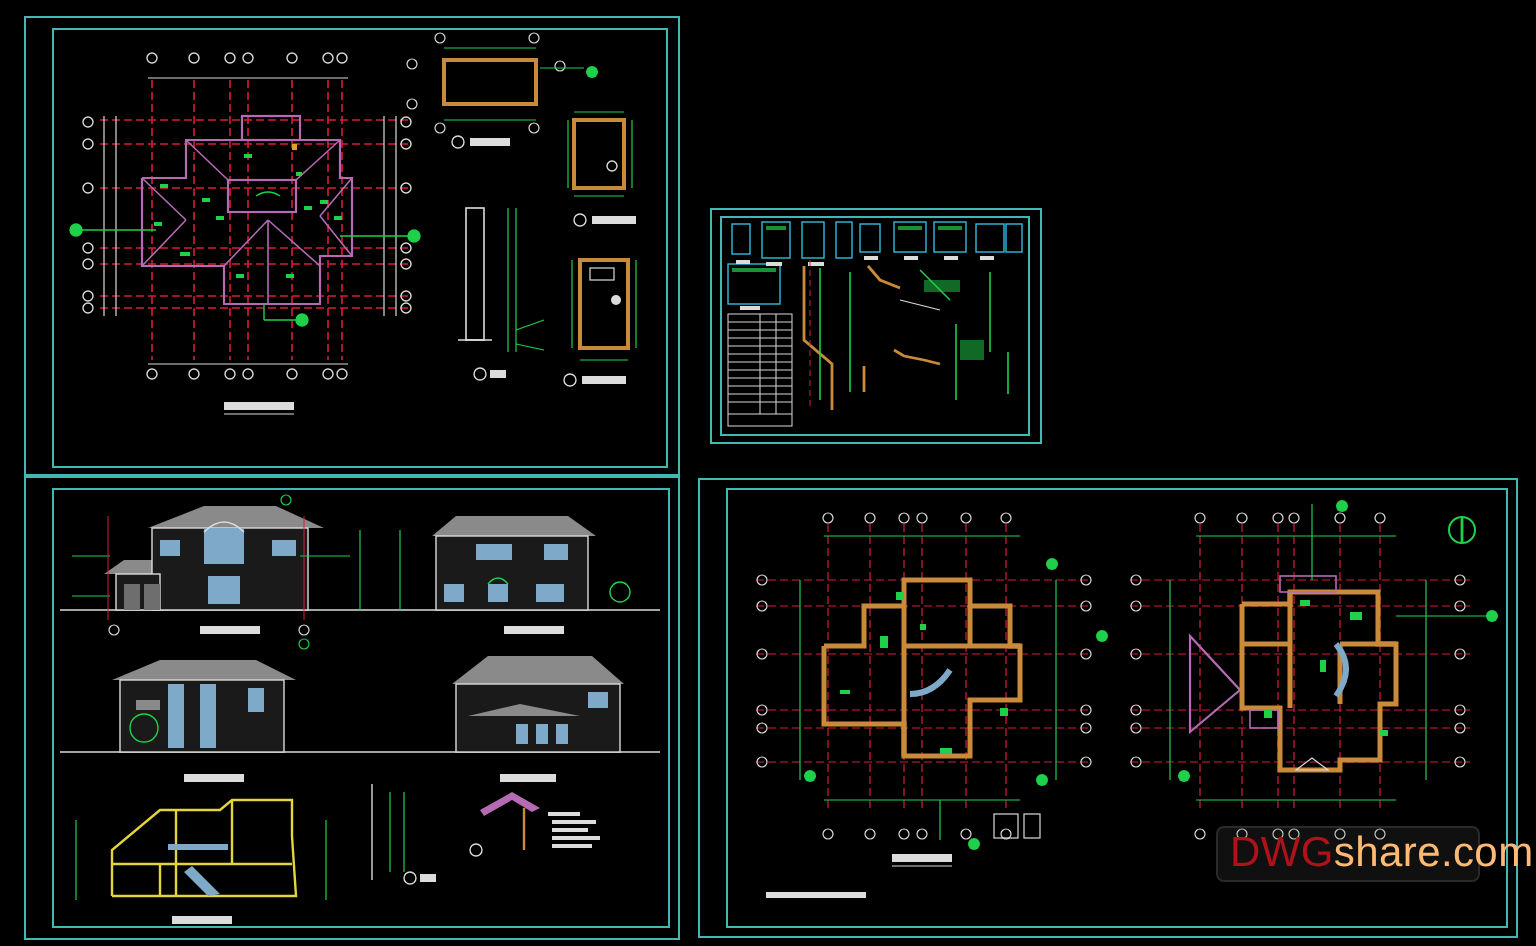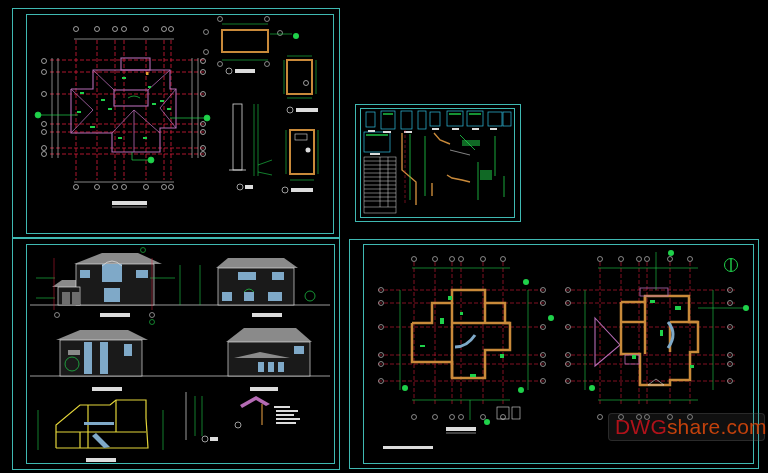--- a/index.html
+++ b/index.html
@@ -1,22 +1,22 @@
 <!DOCTYPE html>
 <html><head>
 <meta charset="utf-8">
 <style>
   html,body{margin:0;padding:0;background:#000;}
   body{width:768px;height:473px;position:relative;overflow:hidden;font-family:"Liberation Sans",sans-serif;}
   .sheet-outer{position:absolute;border:1px solid #3fb9b2;}
   .sheet-inner{position:absolute;border:1.5px solid #3fb9b2;}
   svg{position:absolute;left:0;top:0;}
-  .watermark{position:absolute;left:608px;top:413px;width:157px;height:28px;border-radius:4px;background:rgba(90,90,90,0.18);border:1px solid rgba(120,120,120,0.25);display:flex;align-items:center;padding-left:6px;box-sizing:border-box;font-size:21px;letter-spacing:0.2px;}
+  .watermark{position:absolute;left:608px;top:413px;width:132px;height:28px;border-radius:4px;background:rgba(90,90,90,0.18);border:1px solid rgba(120,120,120,0.25);display:flex;align-items:center;padding-left:6px;box-sizing:border-box;font-size:21px;letter-spacing:0.2px;}
   .wm-a{color:#b0121a;}
-  .wm-b{color:#c2410c;}
+  .wm-b{color:#fdba74;}
 </style>
 </head>
 <body>
 
 <div class="sheet-outer" style="left:12px;top:8px;width:326px;height:228px;"></div>
 <div class="sheet-inner" style="left:26px;top:14px;width:306px;height:218px;"></div>
 
 <div class="sheet-outer" style="left:355px;top:104px;width:164px;height:116px;"></div>
 <div class="sheet-inner" style="left:360px;top:108px;width:153px;height:108px;"></div>
 

